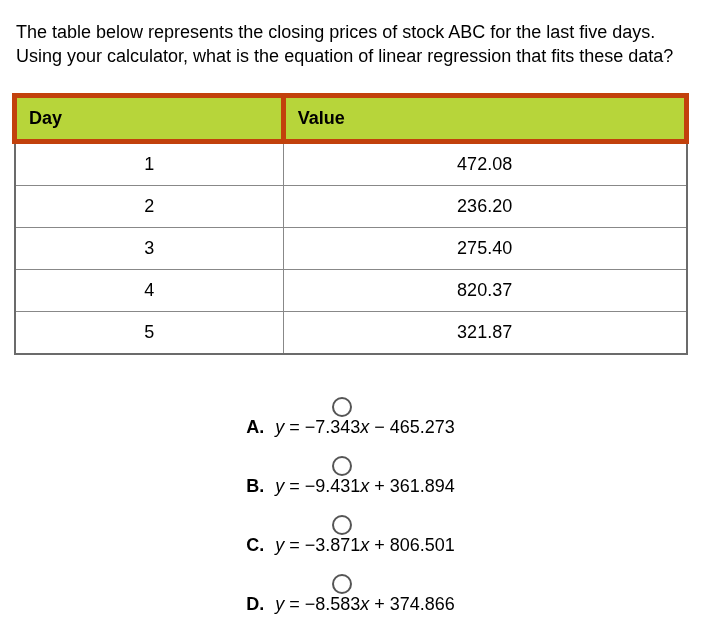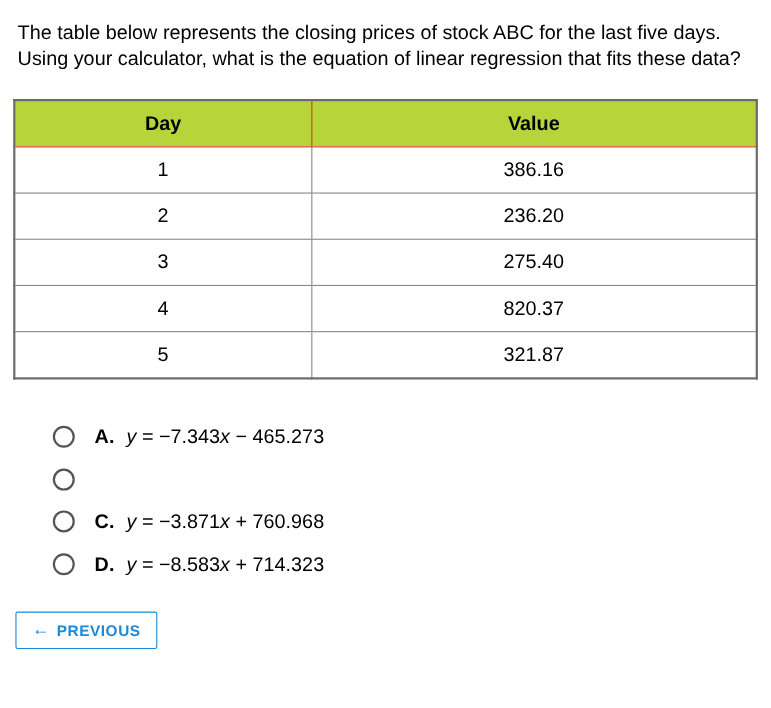--- a/index.html
+++ b/index.html
@@ -5,57 +5,59 @@
   * { box-sizing: border-box; margin: 0; padding: 0; }
   body {
     font-family: Arial, Helvetica, sans-serif;
     background: #ffffff;
     width: 701px;
     height: 644px;
     overflow: hidden;
     color: #000;
   }
   .question {
-    padding: 17px 16px 6px 16px;
+    padding: 0 16px 6px 16px;
     font-size: 18px;
     line-height: 1.35;
+    margin-top: 20px;
   }
   .table-wrap {
     padding: 0 12px;
     margin-top: 18px;
   }
   table {
     width: 100%;
     border-collapse: collapse;
     border: 2px solid #6b6b6b;
   }
   th {
     background: #b7d53a;
-    text-align: center;
+    text-align: left;
     font-weight: bold;
     font-size: 18px;
     padding: 10px 12px;
-    border: 1px solid #c2410c;
+    border: 5px solid #c2410c;
   }
   th.day-col { width: 40%; }
   td {
     border: 1px solid #888;
     padding: 10px 12px;
     font-size: 18px;
     text-align: center;
     background: #fff;
   }
   .options {
     padding: 24px 48px 10px 48px;
   }
   .option {
     display: flex;
     align-items: center;
     margin: 18px 0;
     cursor: pointer;
+    flex-direction: column;
   }
   .radio {
     width: 20px;
     height: 20px;
     border: 2px solid #555;
     border-radius: 50%;
     margin-right: 18px;
     flex: 0 0 auto;
   }
   .opt-text {
@@ -95,21 +97,21 @@
   <table>
     <thead>
       <tr>
         <th class="day-col">Day</th>
         <th>Value</th>
       </tr>
     </thead>
     <tbody>
       <tr>
         <td>1</td>
-        <td>386.16</td>
+        <td>472.08</td>
       </tr>
       <tr>
         <td>2</td>
         <td>236.20</td>
       </tr>
       <tr>
         <td>3</td>
         <td>275.40</td>
       </tr>
       <tr>
@@ -129,35 +131,39 @@
   <div class="option">
     <span class="radio"></span>
     <span class="opt-text">
       <span class="opt-letter">A.</span>
       <span class="italic">y</span><span> = −7.343</span><span class="italic">x</span><span> − 465.273</span>
     </span>
   </div>
 
   <div class="option">
     <span class="radio"></span>
+    <span class="opt-text">
+      <span class="opt-letter">B.</span>
+      <span class="italic">y</span><span> = −9.431</span><span class="italic">x</span><span> + 361.894</span>
+    </span>
   </div>
 
   <div class="option">
     <span class="radio"></span>
     <span class="opt-text">
       <span class="opt-letter">C.</span>
-      <span class="italic">y</span><span> = −3.871</span><span class="italic">x</span><span> + 760.968</span>
+      <span class="italic">y</span><span> = −3.871</span><span class="italic">x</span><span> + 806.501</span>
     </span>
   </div>
 
   <div class="option">
     <span class="radio"></span>
     <span class="opt-text">
       <span class="opt-letter">D.</span>
-      <span class="italic">y</span><span> = −8.583</span><span class="italic">x</span><span> + 714.323</span>
+      <span class="italic">y</span><span> = −8.583</span><span class="italic">x</span><span> + 374.866</span>
     </span>
   </div>
 
 </div>
 
 <button class="prev-btn">
   <span class="prev-arrow">←</span>
   <span>PREVIOUS</span>
 </button>
 

